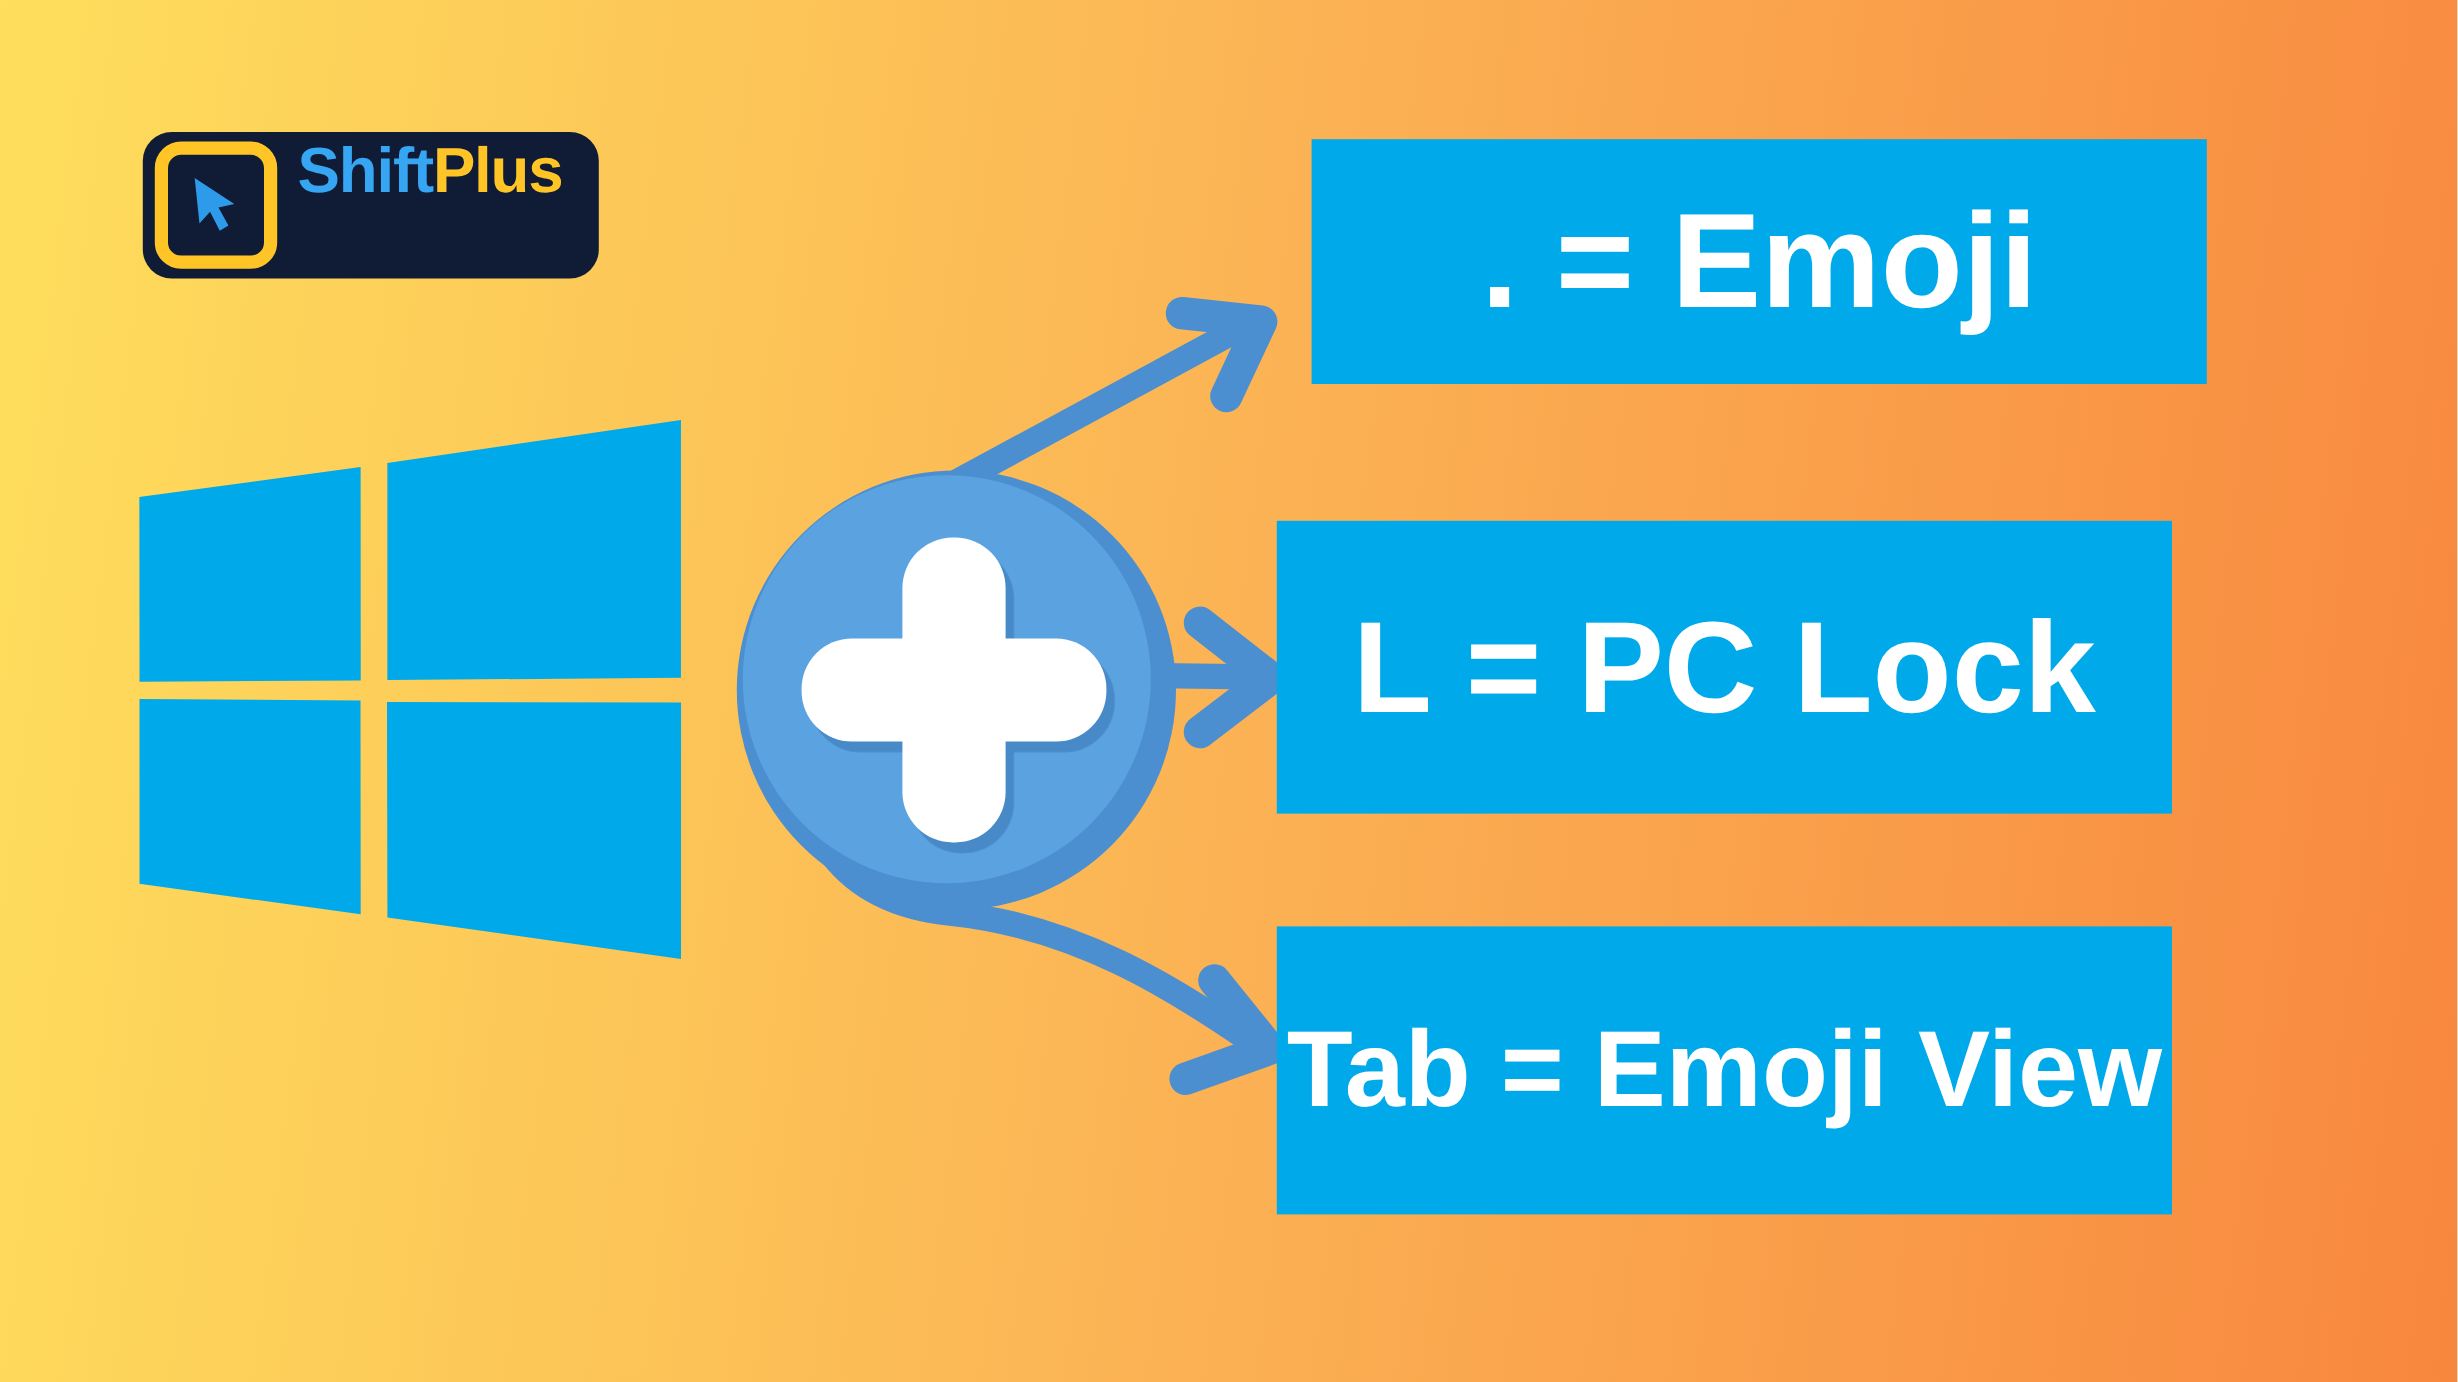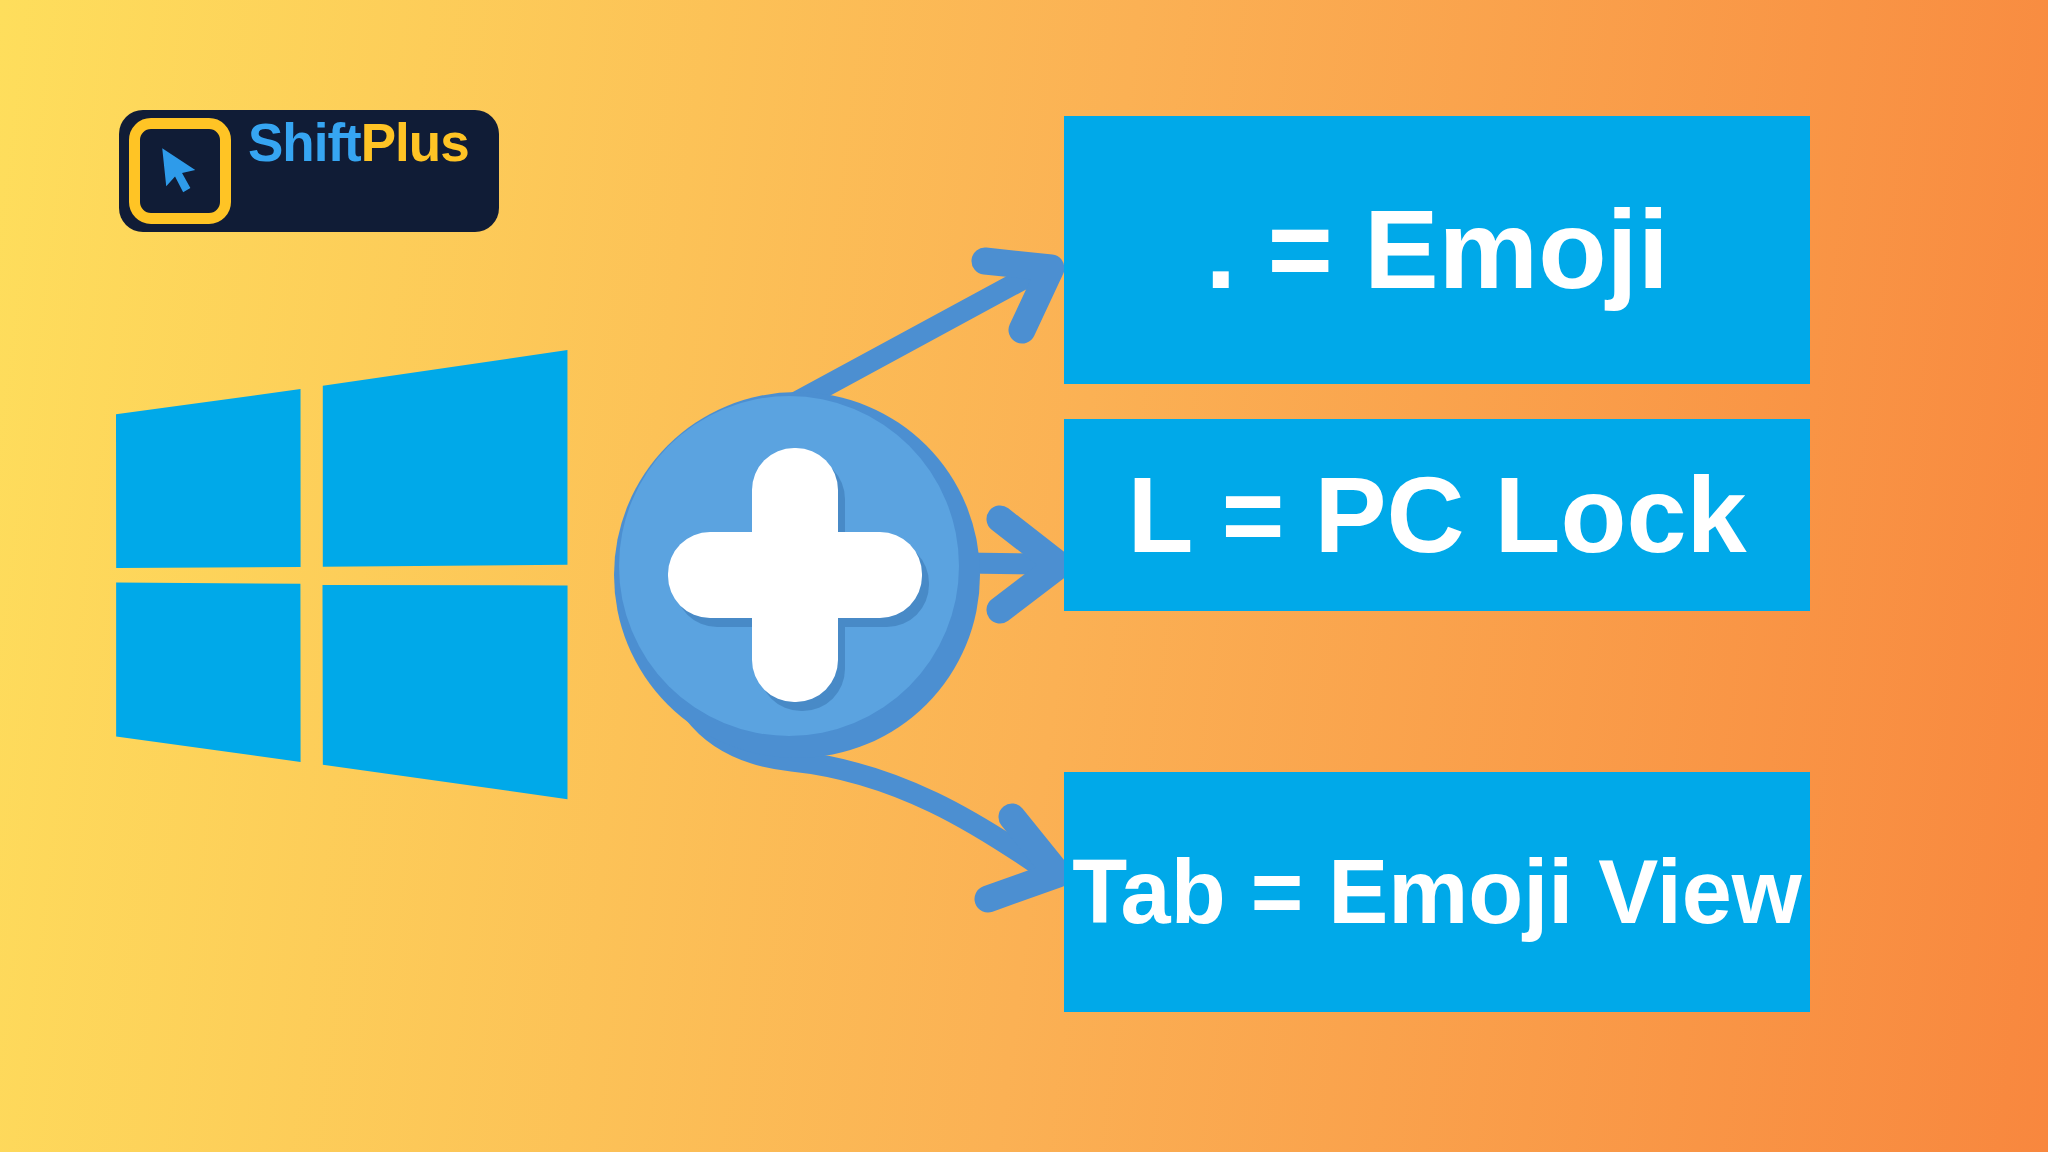--- a/index.html
+++ b/index.html
@@ -46,22 +46,22 @@
   .plus-svg{
     position:absolute;left:617px;top:397px;width:360px;height:360px;
     filter:drop-shadow(7px 9px 0 rgba(56,118,178,0.55));
   }
   
   .shortcut-box{
     position:absolute;left:1064px;width:746px;background:var(--box-blue);
     color:#ffffff;font-weight:bold;display:flex;align-items:center;justify-content:center;
     line-height:1;white-space:nowrap;
   }
-  .box-emoji{top:116px;height:268px;font-size:112px;}
-  .box-lock{top:419px;height:192px;font-size:108px;}
+  .box-emoji{top:116px;height:204px;font-size:112px;margin-left:29px;}
+  .box-lock{top:434px;height:244px;font-size:108px;}
   .box-taskview{top:772px;height:240px;font-size:90px;}
 </style>
 </head>
 <body>
 
 <div class="canvas">
 
   <div class="logo-plate">
     <div class="logo-cursor-box">
       <svg width="46" height="52" viewBox="0 0 28 34" style="transform:rotate(-6deg);">

